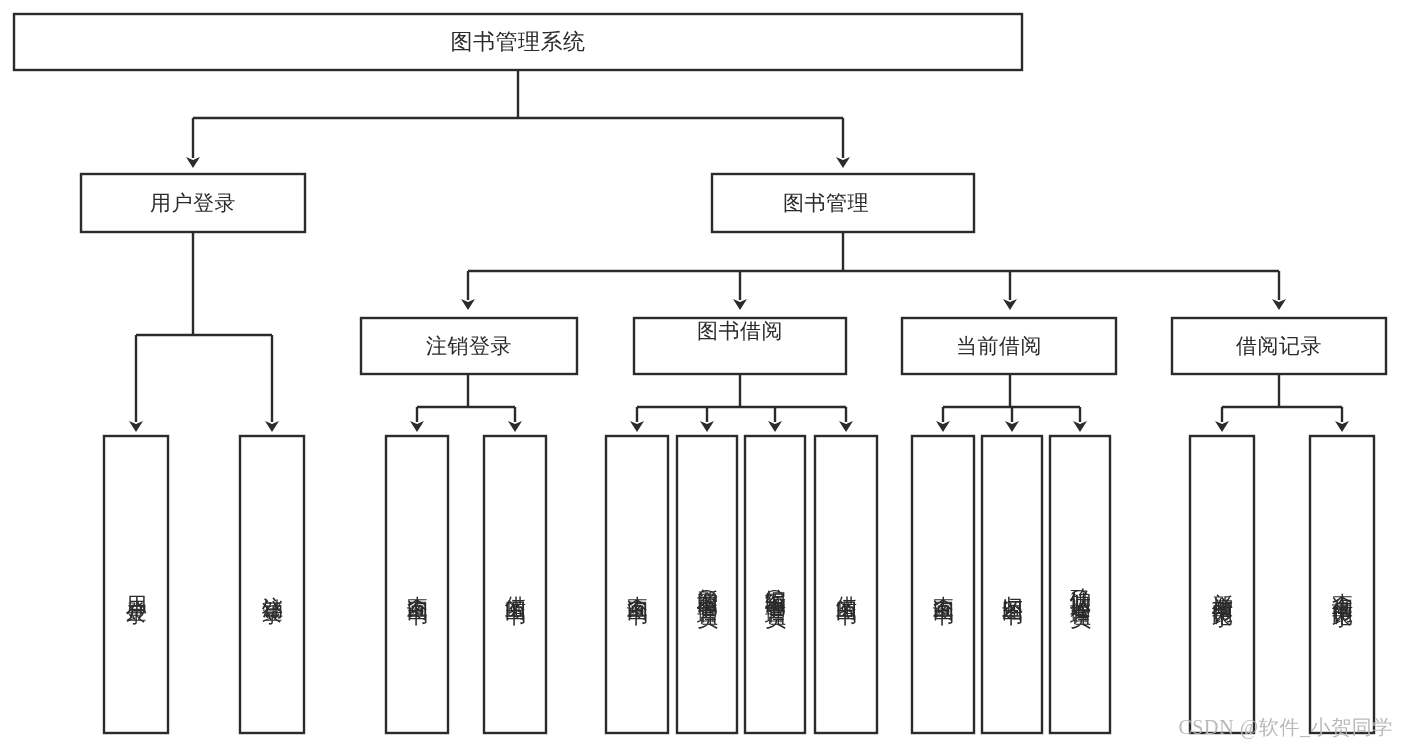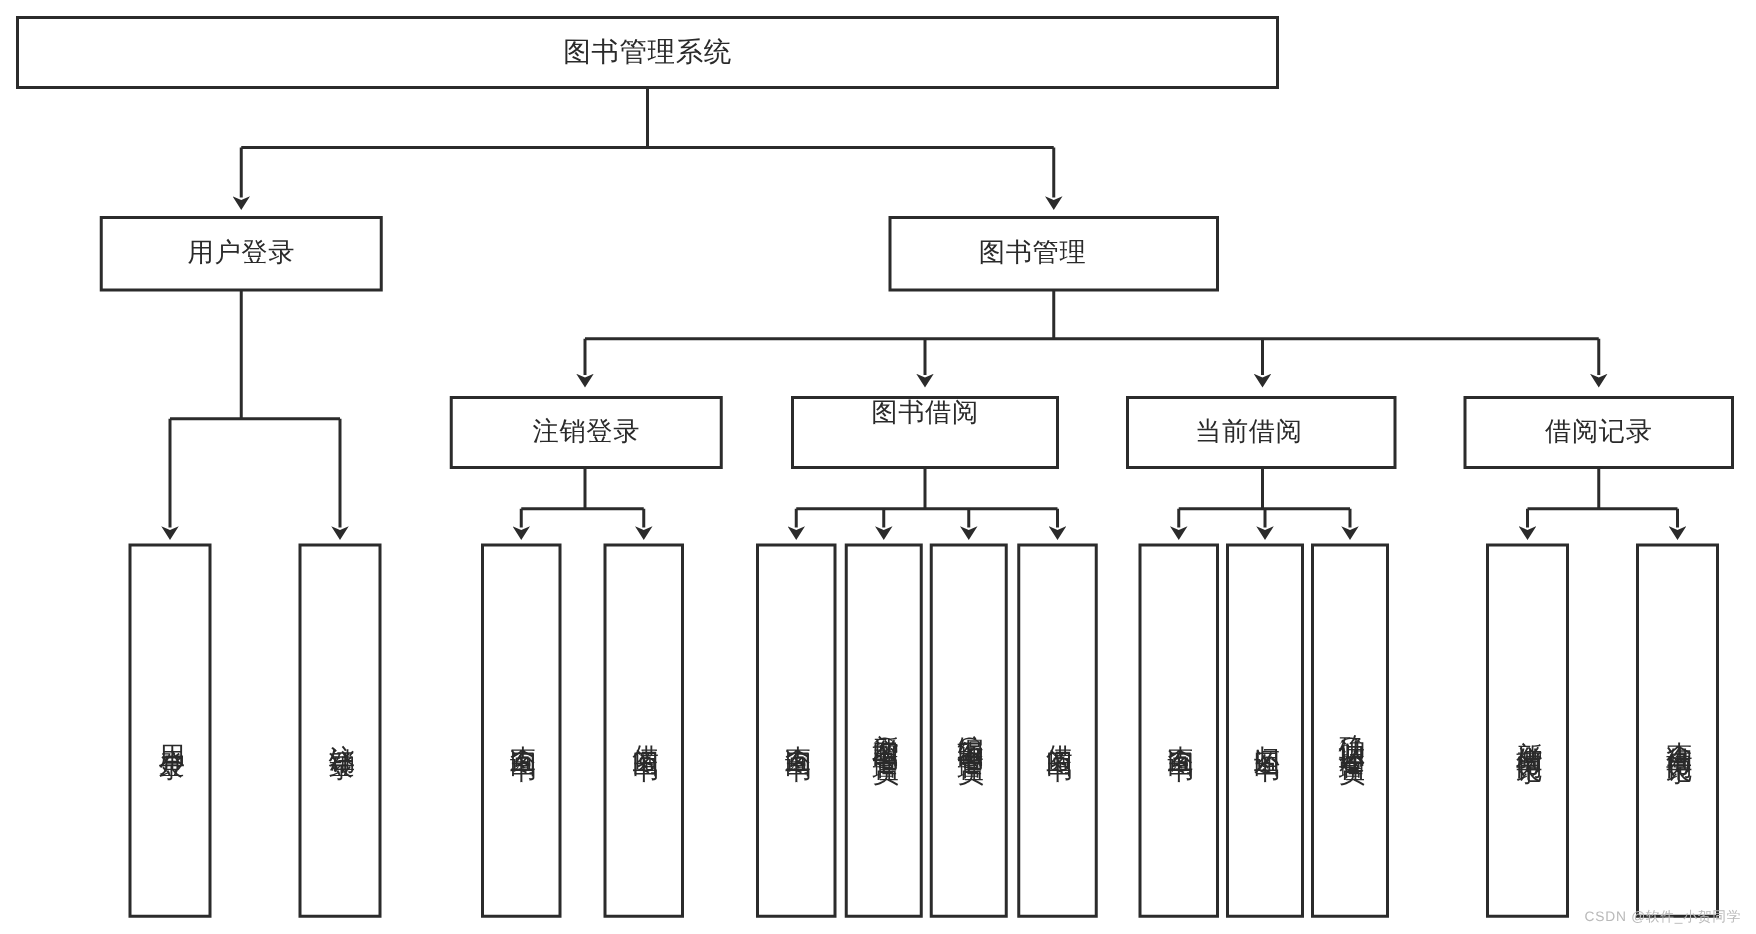--- a/index.html
+++ b/index.html
@@ -70,23 +70,23 @@
     text-orientation: upright;
     font-size: 21px;
     line-height: 1.28;
     letter-spacing: 3px;
     white-space: nowrap;
   }
   .watermark {
     position: absolute;
     right: 12px;
     bottom: 6px;
-    font-size: 11px;
+    font-size: 20px;
     color: #b9b9b9;
-    font-family: Liberation Sans, sans-serif;
+    font-family: Liberation Serif, serif;
     letter-spacing: 0.6px;
     white-space: nowrap;
     pointer-events: none;
   }
 </style>
 </head>
 <body>
 
 <div id="diagram-root">
 

